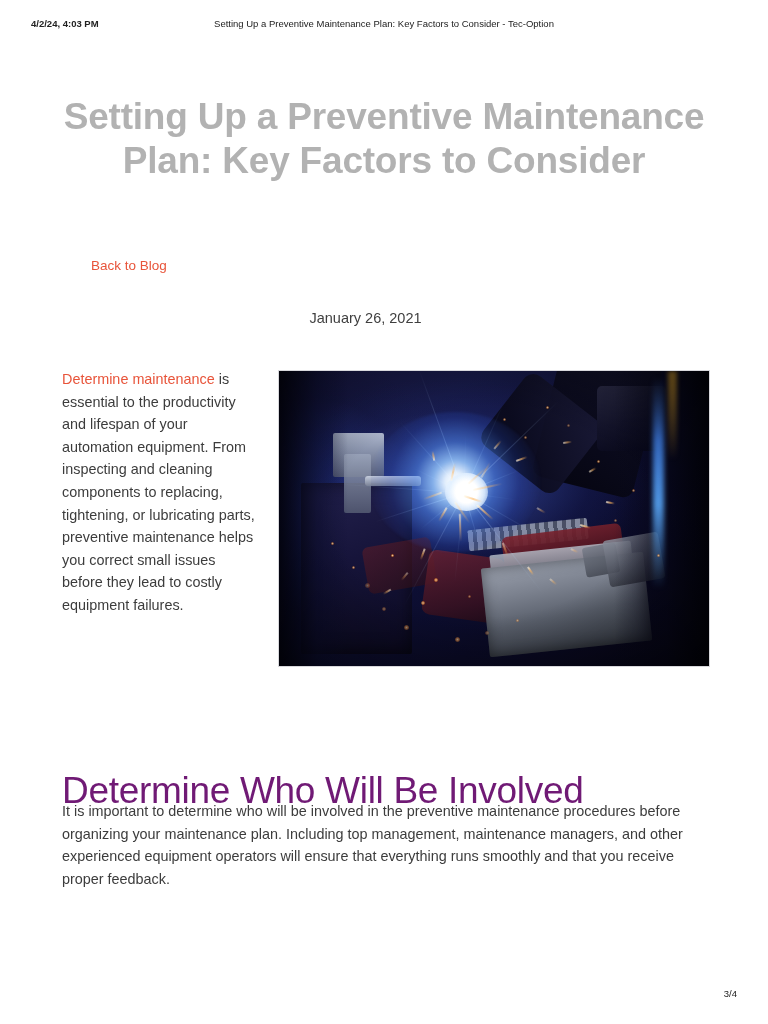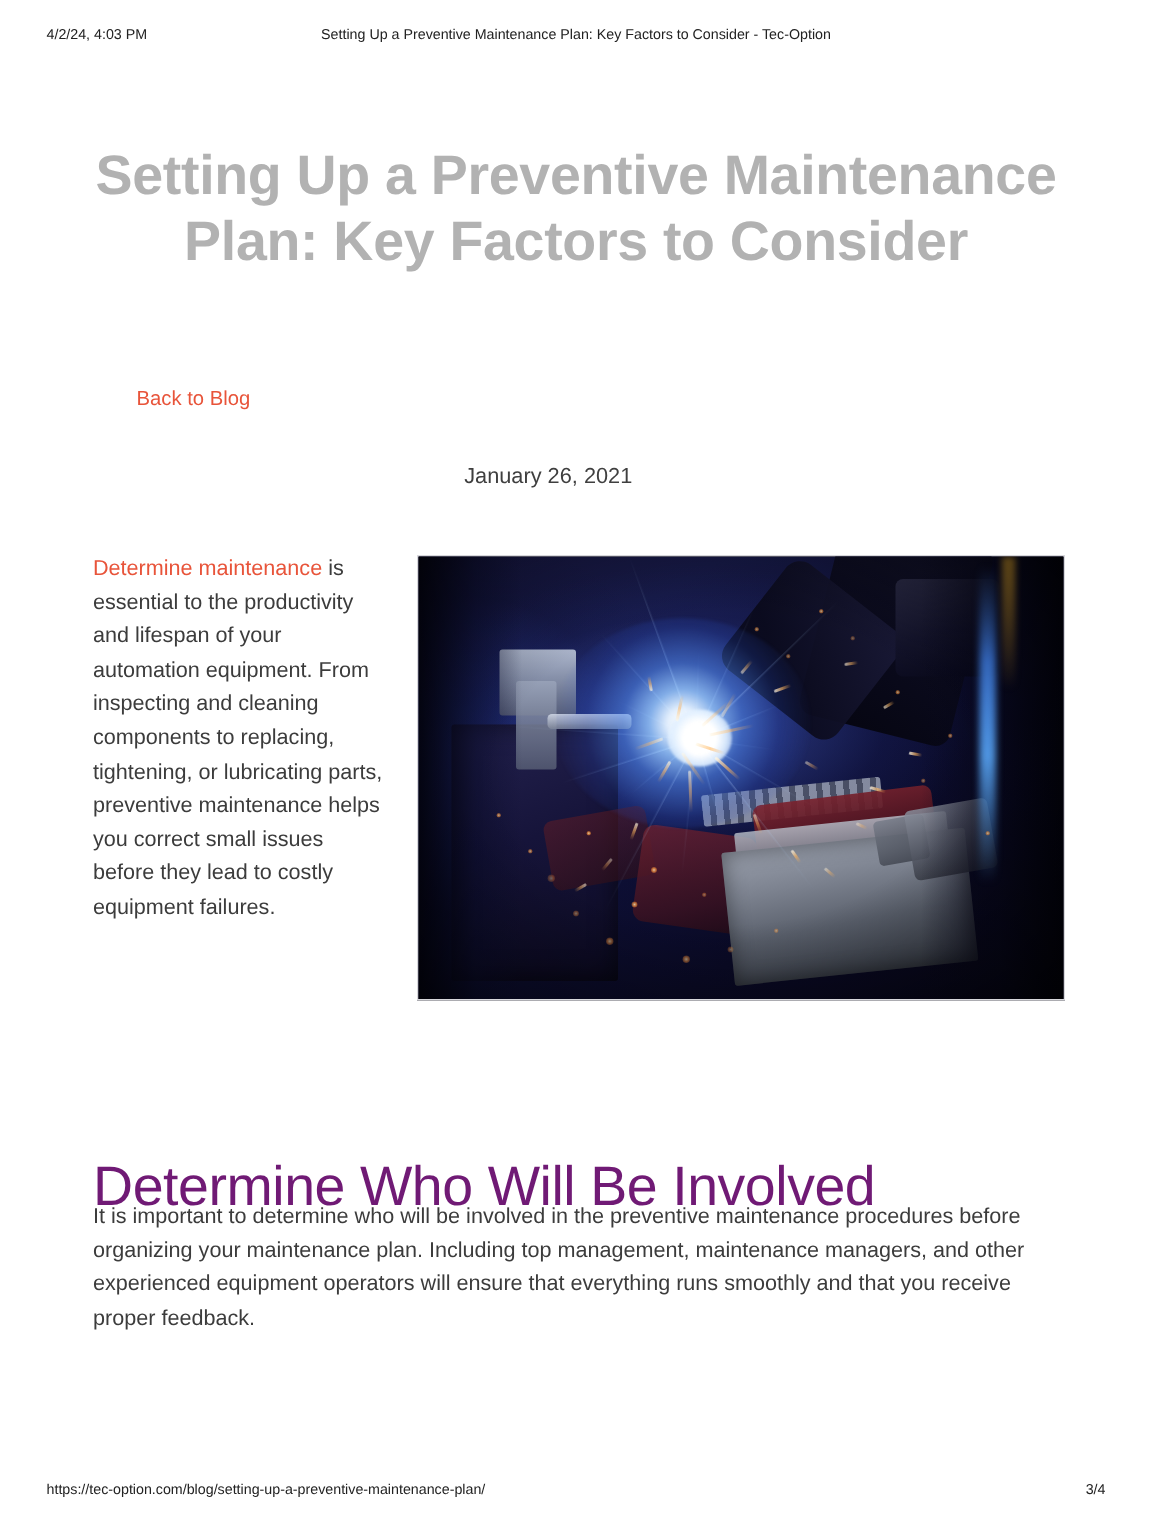--- a/index.html
+++ b/index.html
@@ -24,20 +24,21 @@
     width: 768px;
     height: 14px;
     font-size: 9.5px;
     color: #222;
     white-space: nowrap;
   }
   .print-header .ph-date {
     position: absolute;
     left: 31px;
     top: 0;
+    font-weight: bold;
   }
   .print-header .ph-title {
     position: absolute;
     left: 0;
     top: 0;
     width: 768px;
     text-align: center;
   }
 
   
@@ -467,15 +468,14 @@
 
   </div>
 
   <h2 class="section-heading">Determine Who Will Be Involved</h2>
 
   <p class="section-para">It is important to determine who will be involved in the preventive maintenance procedures before organizing your maintenance plan. Including top management, maintenance managers, and other experienced equipment operators will ensure that everything runs smoothly and that you receive proper feedback.</p>
 
 </div>
 
 <div class="print-footer">
-  <span class="pf-url">https://tec-option.com/blog/setting-up-a-preventive-maintenance-plan/</span>
   <span class="pf-page">3/4</span>
 </div>
 
 </body></html>

